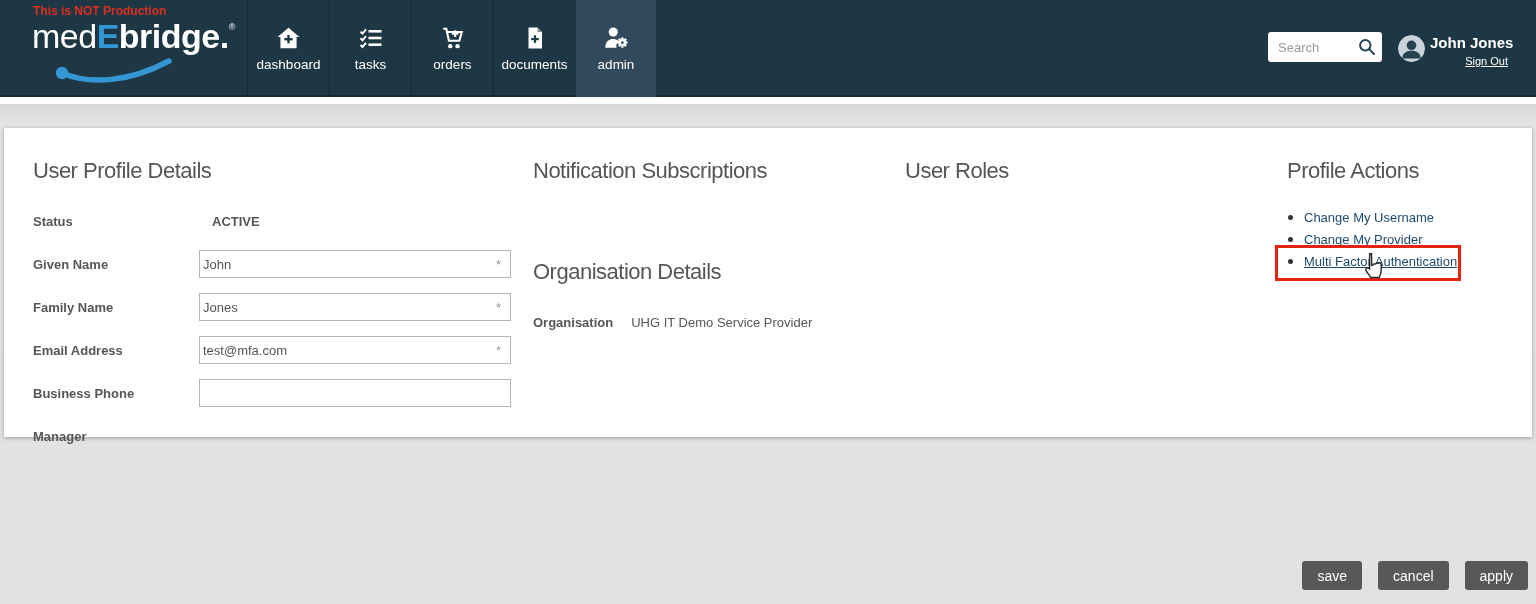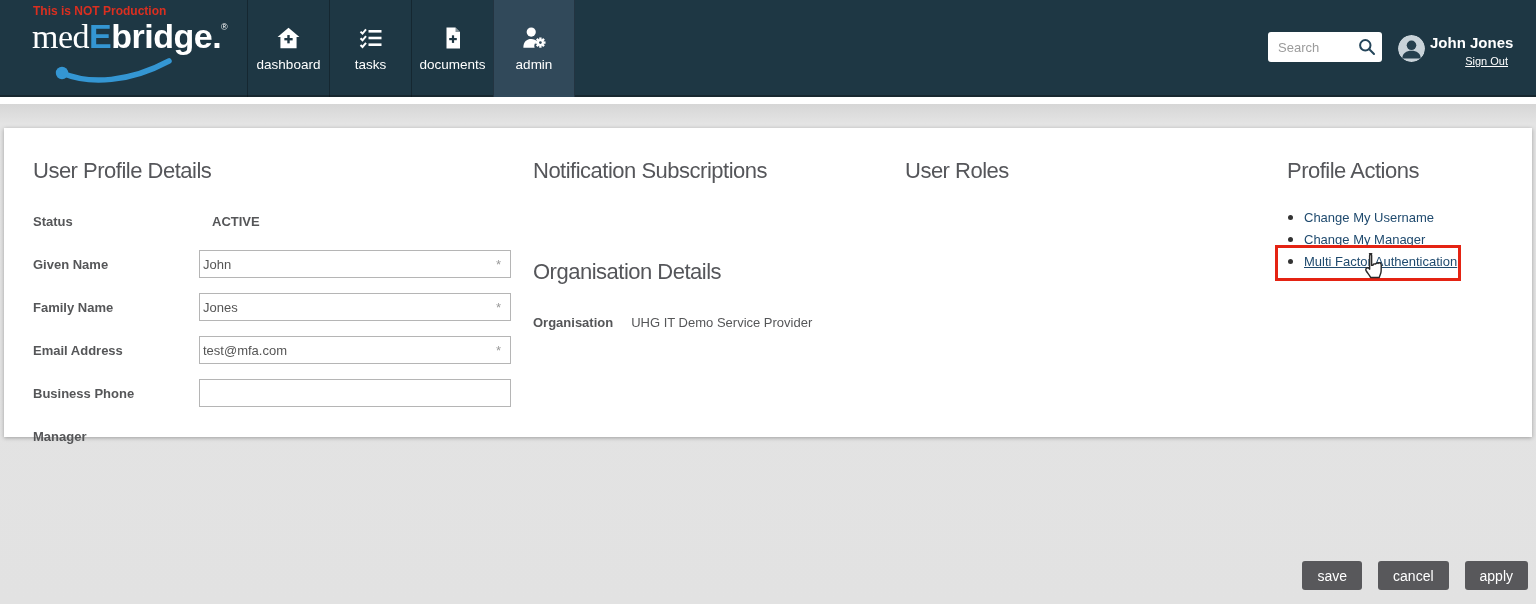--- a/index.html
+++ b/index.html
@@ -6,21 +6,21 @@
   html,body { width:1536px; height:604px; overflow:hidden;
     font-family:"Liberation Sans", sans-serif; background:#e3e3e3; }
 
   
   .topbar { position:relative; height:97px; background:#1e3744;
     border-bottom:2px solid #17272f; }
   .banner { position:absolute; left:33px; top:4px; font-size:12px;
     font-weight:bold; color:#da2f20; }
   .logo { position:absolute; left:32px; top:17px; font-size:34px;
     color:#fff; letter-spacing:-0.5px; white-space:nowrap; }
-  .logo .l-med { font-weight:300;font-family:Liberation Serif, serif; }
+  .logo .l-med { font-weight:300; }
   .logo .l-e { font-weight:600; color:#3496d3; }
   .logo .l-bridge { font-weight:700; }
   .logo .l-dot { font-weight:700; }
   .logo .l-reg { font-size:9px; vertical-align:18px; }
   .swoosh { position:absolute; left:55px; top:58px; }
 
   .nav { position:absolute; left:247px; top:0; height:97px; display:flex; }
   .nav-tab { width:82px; height:97px; display:flex; flex-direction:column;
     align-items:center; justify-content:center; gap:7px; cursor:pointer;
     border-left:1px solid rgba(0,0,0,0.28); }
@@ -114,20 +114,30 @@
     <div class="nav-tab">
       <svg width="26" height="24" viewBox="0 0 24 24">
         <rect x="9.5" y="4" width="13" height="2.6" fill="#fff"></rect>
         <rect x="9.5" y="10.7" width="13" height="2.6" fill="#fff"></rect>
         <rect x="9.5" y="17.4" width="13" height="2.6" fill="#fff"></rect>
         <path d="M1.5 5.6 l2 2 L7 3.4" stroke="#fff" stroke-width="2" fill="none"></path>
         <path d="M1.5 12.3 l2 2 L7 10.1" stroke="#fff" stroke-width="2" fill="none"></path>
         <path d="M1.5 19 l2 2 L7 16.8" stroke="#fff" stroke-width="2" fill="none"></path>
       </svg>
       <span class="lbl">tasks</span>
+    </div>
+    <div class="nav-tab">
+      <svg width="27" height="24" viewBox="0 0 24 22">
+        <path d="M3.5 2.5 H6.3 l2.4 11 h9.6 l2.2-8 H7.2" stroke="#fff" stroke-width="1.9" fill="none"></path>
+        <circle cx="10" cy="18.5" r="2" fill="#fff"></circle>
+        <circle cx="16.6" cy="18.5" r="2" fill="#fff"></circle>
+        <rect x="13.4" y="4" width="2" height="6" fill="#fff"></rect>
+        <rect x="11.4" y="6" width="6" height="2" fill="#fff"></rect>
+      </svg>
+      <span class="lbl">orders</span>
     </div>
     <div class="nav-tab">
       <svg width="24" height="24" viewBox="0 0 24 24">
         <path d="M5.5 1.5 h9 l4.5 4.5 v16.5 H5.5 Z" fill="#fff"></path>
         <path d="M14.5 1.5 l4.5 4.5 h-4.5 Z" fill="#1e3744" opacity="0.55"></path>
         <rect x="10.9" y="9.3" width="2.2" height="7.6" fill="#1e3744"></rect>
         <rect x="8.2" y="12" width="7.6" height="2.2" fill="#1e3744"></rect>
       </svg>
       <span class="lbl">documents</span>
     </div>
@@ -235,21 +245,21 @@
     </div>
 
     <div class="col3">
       <div class="sec-title">User Roles</div>
     </div>
 
     <div class="col4">
       <div class="sec-title">Profile Actions</div>
       <ul class="actions-list">
         <li><a>Change My Username</a></li>
-        <li><a>Change My Manager</a></li>
+        <li><a>Change My Provider</a></li>
         <li><a class="underlined">Multi Factor Authentication</a></li>
       </ul>
     </div>
 
     <div class="red-box"></div>
 
     <svg class="hand-cursor" width="27" height="31" viewBox="0 0 24 28">
       <path d="M9.3 1.5 c1.1 0 1.9 .9 1.9 2 v8.6 l1.2 -.2 c.4 -1 1.5 -1.4 2.4 -1 .3 -.7 1.3 -1.1 2.3 -.6 .4 -.6 1.4 -.7 2 -.2 .6 .4 .8 1 .8 1.8 l-.1 5.3 c-.1 2.6 -1.2 3.6 -1.7 5.8 h-7.8 c-.8 -1.8 -3.4 -4.6 -4.2 -6.4 -.5 -1.2 .3 -2.4 1.6 -2.3 .7 .1 1.2 .5 1.7 1.2 V3.5 c0 -1.1 .8 -2 1.9 -2 Z" fill="#fff" stroke="#2b2b2b" stroke-width="1.3" stroke-linejoin="round"></path>
     </svg>
   </div>

